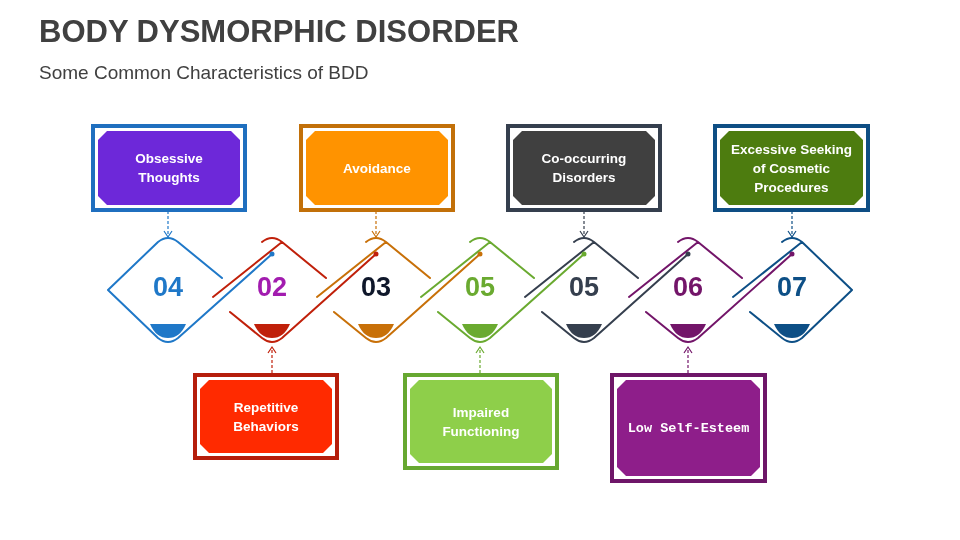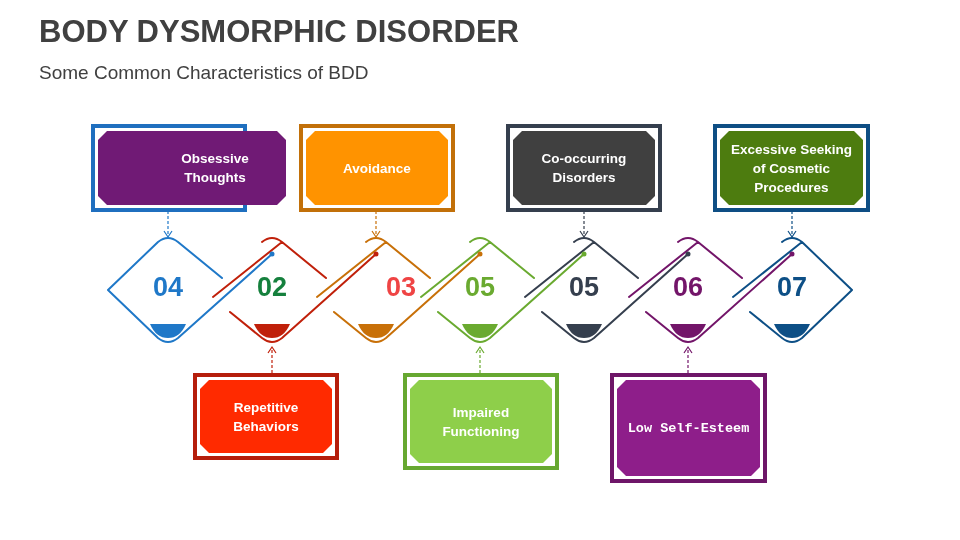--- a/index.html
+++ b/index.html
@@ -79,29 +79,29 @@
     <path d="M254,324 L290,324 Q284,338 272,338 Q260,338 254,324 Z" fill="#C0200A"></path>
     <path d="M358,324 L394,324 Q388,338 376,338 Q364,338 358,324 Z" fill="#C87008"></path>
     <path d="M462,324 L498,324 Q492,338 480,338 Q468,338 462,324 Z" fill="#6AAA30"></path>
     <path d="M566,324 L602,324 Q596,338 584,338 Q572,338 566,324 Z" fill="#353F4E"></path>
     <path d="M670,324 L706,324 Q700,338 688,338 Q676,338 670,324 Z" fill="#731569"></path>
     <path d="M774,324 L810,324 Q804,338 792,338 Q780,338 774,324 Z" fill="#0D4F86"></path>
   </g>
 </svg>
 
 <div class="num" style="left:128px;color:#1F78C8;">04</div>
-<div class="num" style="left:232px;color:#15803d;">02</div>
-<div class="num" style="left:336px;color:#ef4444;text-align:right;">03</div>
+<div class="num" style="left:232px;color:#a21caf;">02</div>
+<div class="num" style="left:336px;color:#0f172a;">03</div>
 <div class="num" style="left:440px;color:#6AAA30;">05</div>
 <div class="num" style="left:544px;color:#353F4E;">05</div>
 <div class="num" style="left:648px;color:#731569;">06</div>
 <div class="num" style="left:752px;color:#0D4F86;">07</div>
 
 <div class="box" style="left:91px;top:124px;width:156px;height:88px;border-color:#1F6FBF;">
-  <div class="box-inner" style="background:#701a75;padding-left:46px;">
+  <div class="box-inner" style="background:#6d28d9;">
       <span class="box-text">Obsessive Thoughts</span>
     </div>
 </div>
 <div class="box" style="left:299px;top:124px;width:156px;height:88px;border-color:#C27009;">
   <div class="box-inner" style="background:#FF9300;">
       <span class="box-text">Avoidance</span>
     </div>
 </div>
 <div class="box" style="left:506px;top:124px;width:156px;height:88px;border-color:#353F4E;">
   <div class="box-inner" style="background:#404040;">

